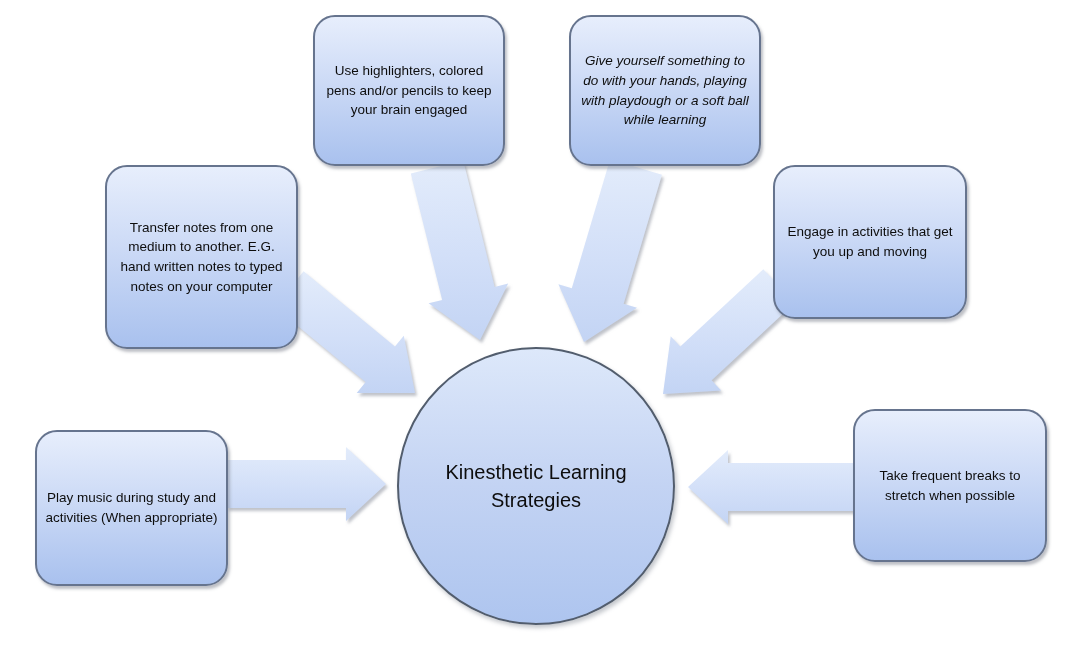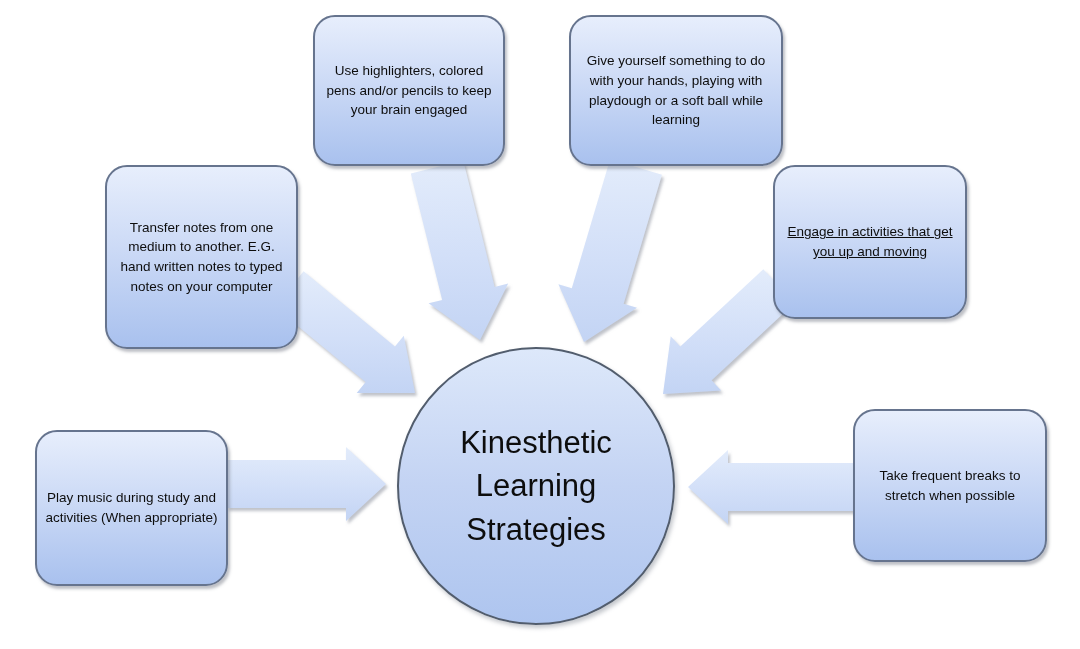--- a/index.html
+++ b/index.html
@@ -42,30 +42,30 @@
     z-index: 3;
     box-sizing: border-box;
     border: 2px solid #525d6d;
     border-radius: 50%;
     background: linear-gradient(to bottom, #dde8fa 0%, #c3d3f3 50%, #aec5ef 100%);
     box-shadow: 2px 3px 4px rgba(125,130,142,0.45);
     display: flex;
     align-items: center;
     justify-content: center;
     text-align: center;
-    font-size: 31px;
+    font-size: 20px;
     line-height: 1.4;
   }
   .center-circle .circle-label { display: block; width: 205px; }
 
   
   .pos-transfer  { left: 105px; top: 165px; width: 193px; height: 184px; }
   .pos-highlight { left: 313px; top: 15px;  width: 192px; height: 151px; }
-  .pos-hands     { left: 569px; top: 15px;  width: 214px; height: 151px; }
-  .pos-engage    { left: 773px; top: 165px; width: 194px; height: 154px; text-decoration: underline; }
+  .pos-hands     { left: 569px; top: 15px;  width: 192px; height: 151px; font-style: italic; }
+  .pos-engage    { left: 773px; top: 165px; width: 194px; height: 154px; }
   .pos-music     { left: 35px;  top: 406px; width: 193px; height: 156px; margin-top: 24px; }
   .pos-breaks    { left: 853px; top: 409px; width: 194px; height: 153px; }
 </style>
 </head>
 <body>
 
 <div class="canvas">
 
   <svg class="arrow-layer" viewBox="0 0 1080 649" xmlns="http://www.w3.org/2000/svg">
     <defs>

